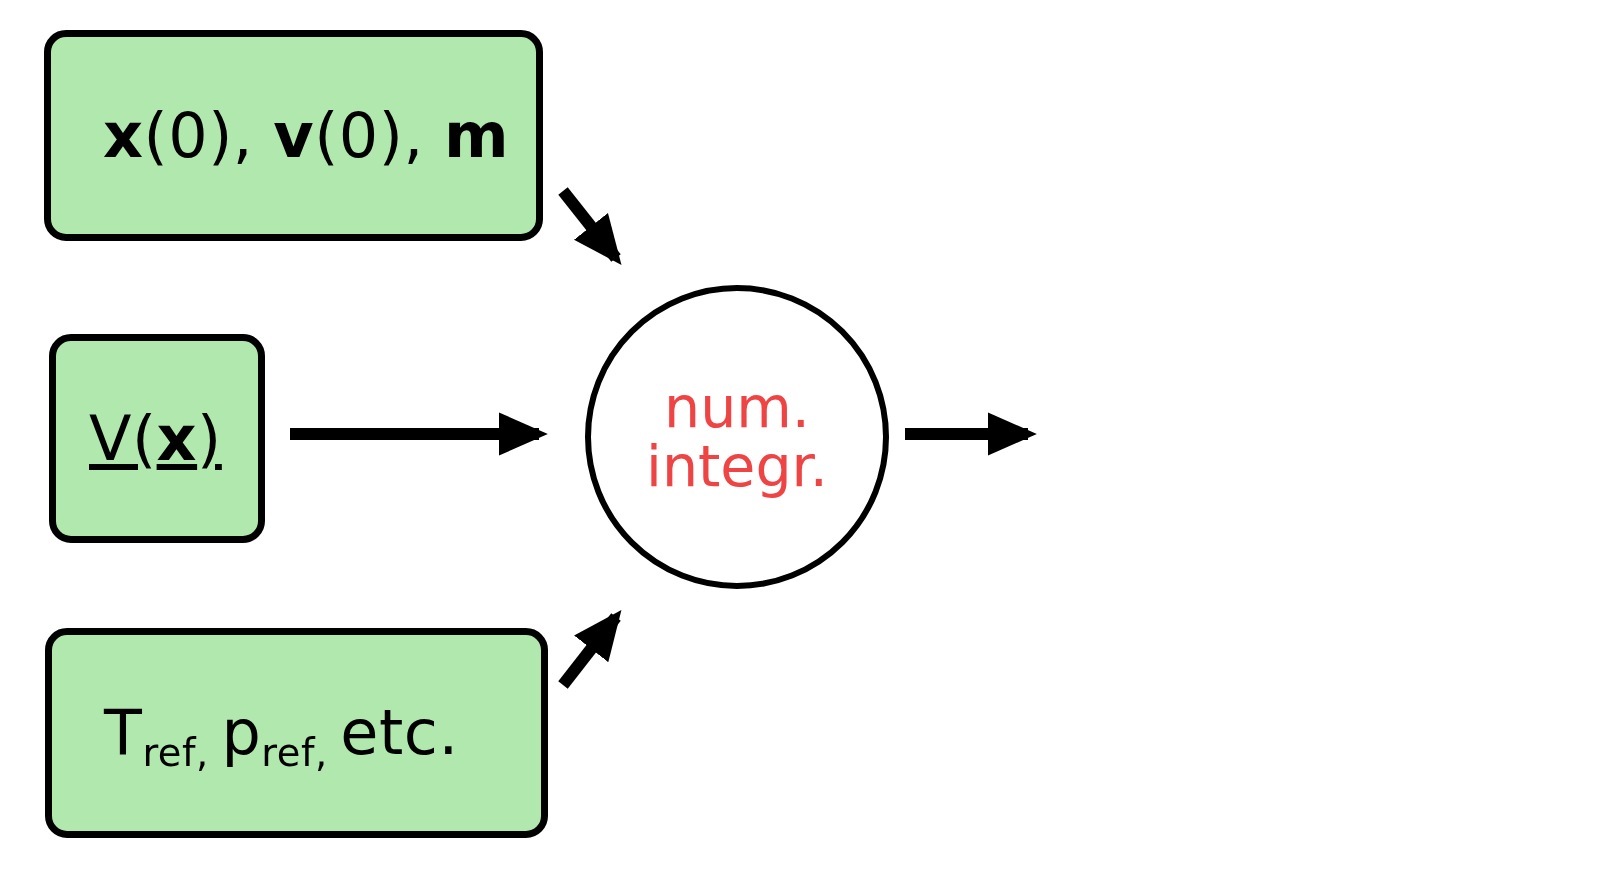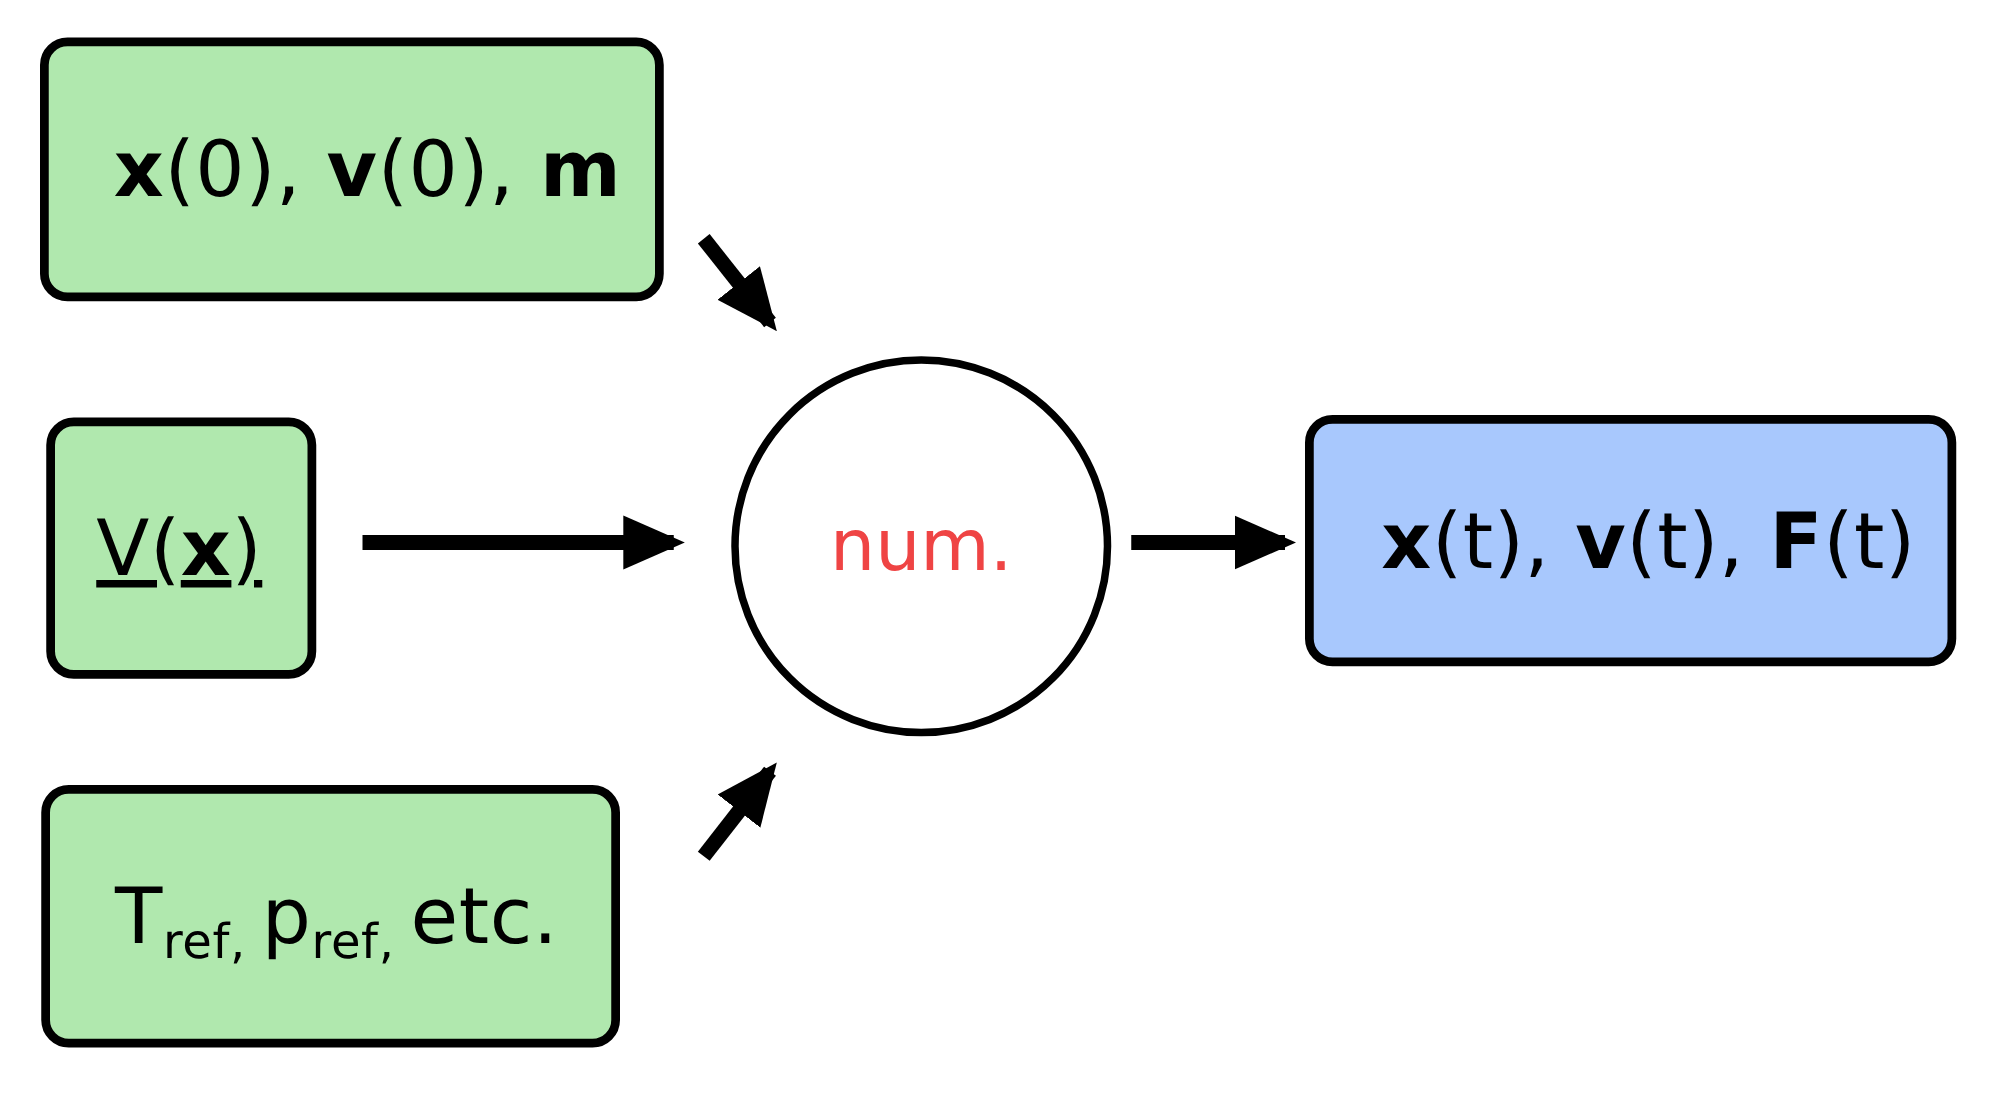--- a/index.html
+++ b/index.html
@@ -25,20 +25,21 @@
     position: absolute;
     box-sizing: border-box;
     border: 7px solid #000000;
     border-radius: 22px;
     display: flex;
     align-items: center;
     justify-content: flex-start;
     color: #000000;
     line-height: 1.05;
     white-space: nowrap;
+    margin-left: 12px;
   }
   .node-box .node-label {
     display: block;
     padding-left: 52px;
     font-size: 62px;
     letter-spacing: 0.5px;
   }
 
   .box-initial {
     left: 32px;
@@ -52,21 +53,21 @@
     width: 216px;
     height: 209px;
     text-decoration: underline;
   }
   .box-potential .node-label {
     padding-left: 33px;
   }
   .box-thermo {
     left: 33px;
     top: 628px;
-    width: 463px;
+    width: 503px;
     height: 210px;
   }
   .box-thermo .node-label {
     padding-left: 52px;
   }
   .box-output {
     left: 1044px;
     top: 332px;
     width: 521px;
     height: 201px;
@@ -150,19 +151,17 @@
   <div class="node-box box-potential" style="background:#b0e8ae;">
     <span class="node-label"><span class="reg">V(</span><span class="vec">x</span><span class="reg">)</span></span>
   </div>
 
   <div class="node-box box-thermo" style="background:#b0e8ae;">
     <span class="node-label"><span class="reg">T</span><span class="reg sub">ref</span><span class="reg sub">, </span><span class="reg">p</span><span class="reg sub">ref</span><span class="reg sub">, </span><span class="reg">etc.</span></span>
   </div>
 
   <div class="node-circle">
     <span class="circle-line">num.</span>
+    <span class="circle-line">integr.</span>
   </div>
 
-  <div class="node-box box-output" style="background:#a8c8fd;">
-    <span class="node-label"><span class="vec">x</span><span class="reg">(t), </span><span class="vec">v</span><span class="reg">(t), </span><span class="vec">F</span><span class="reg">(t)</span></span>
-  </div>
 
 </div>
 
 </body></html>

